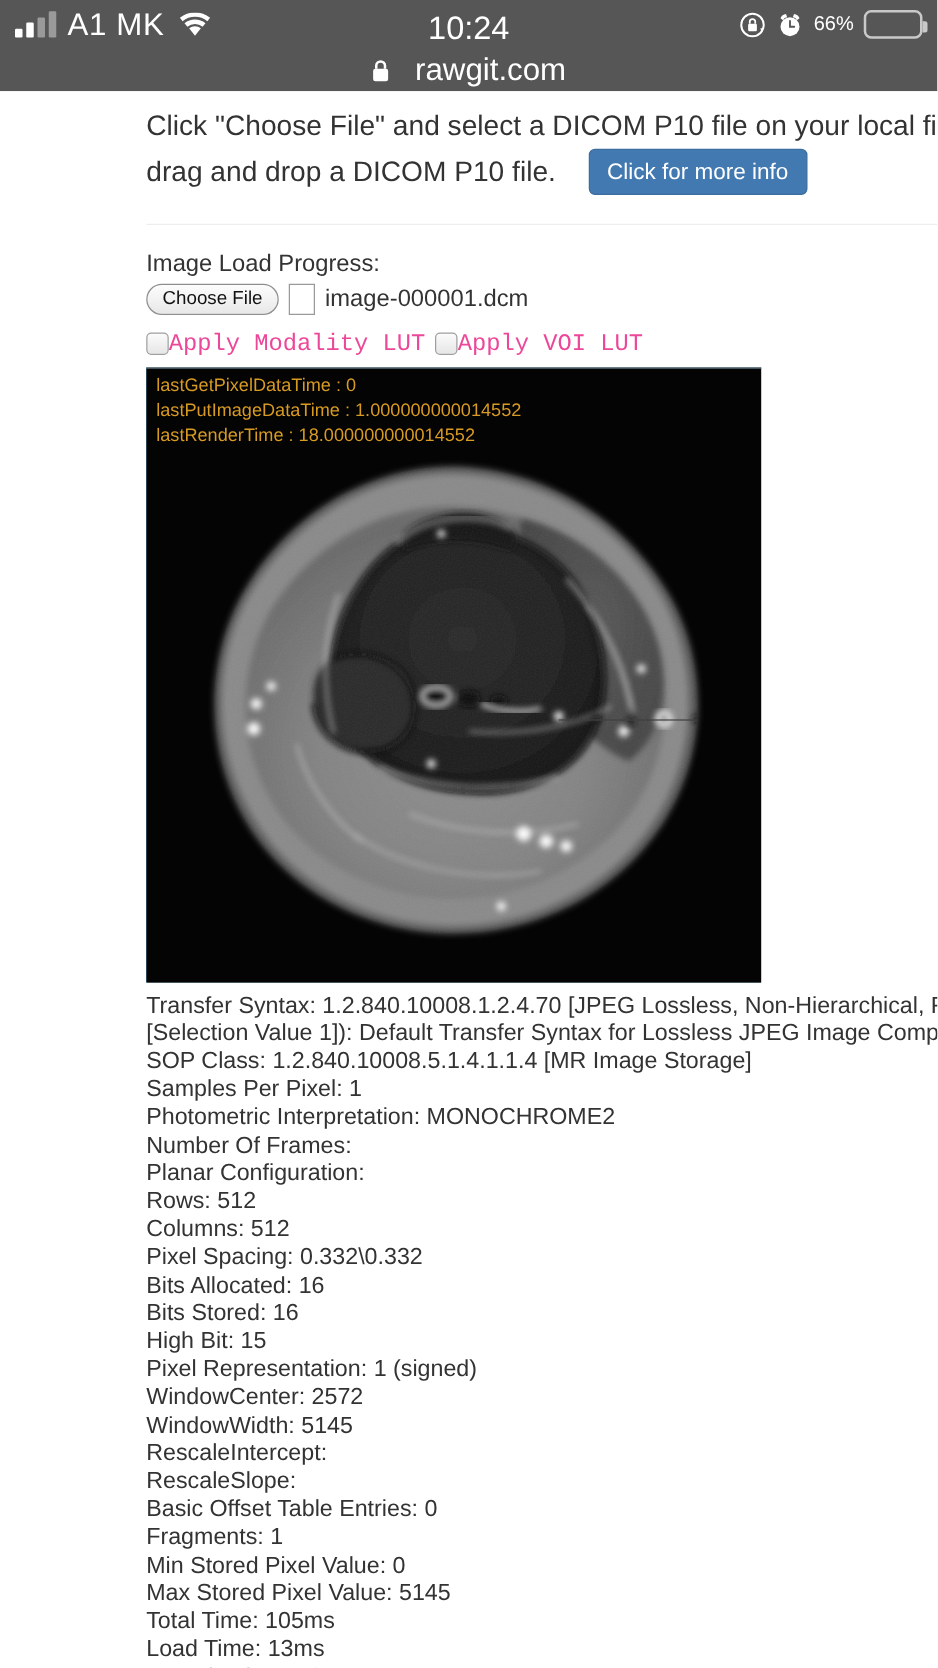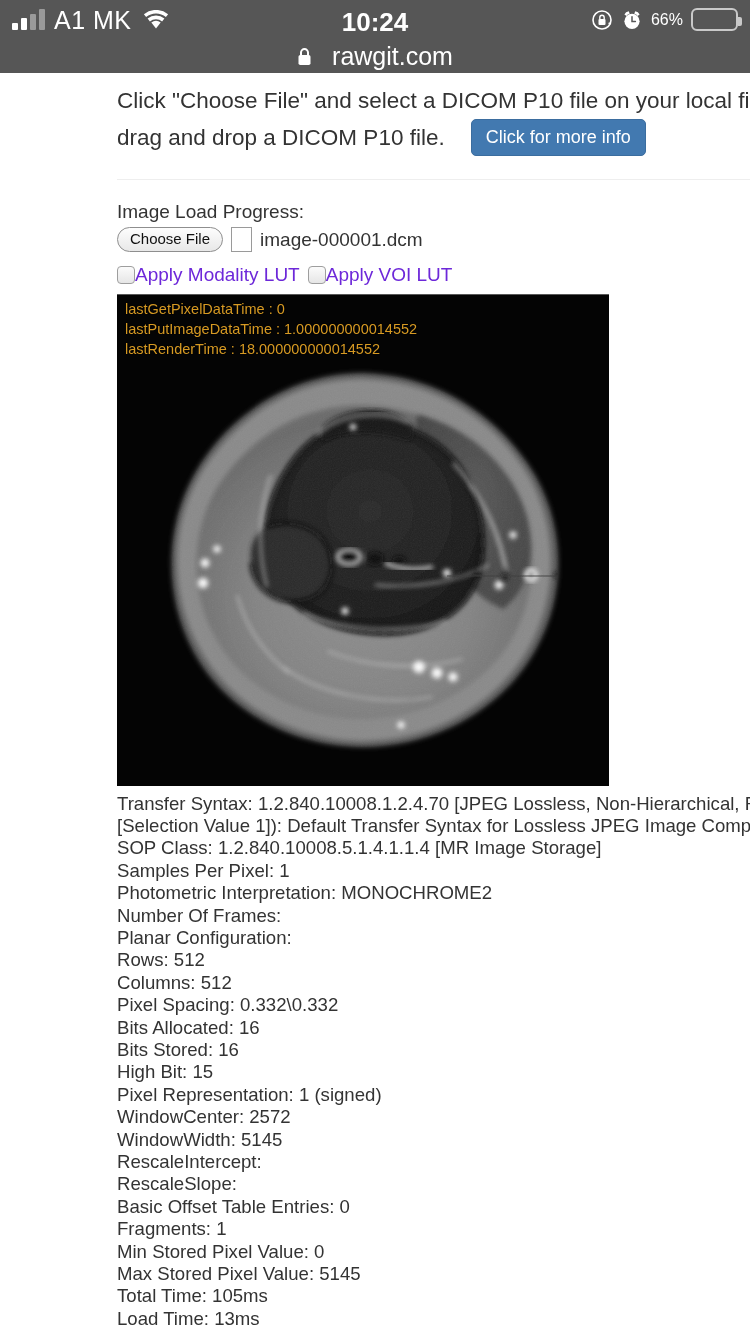--- a/index.html
+++ b/index.html
@@ -33,21 +33,21 @@
     display: block; width: 6px; border-radius: 1px; background: #ffffff;
   }
   .signal-bars i.b1 { height: 7px; }
   .signal-bars i.b2 { height: 12px; }
   .signal-bars i.b3 { height: 16px; background: #9a9a9a; }
   .signal-bars i.b4 { height: 21px; background: #9a9a9a; }
   .carrier { font-size: 25px; letter-spacing: 0.5px; line-height: 26px; }
   .wifi-icon { width: 26px; height: 20px; position: relative; margin-left: 2px; }
   .sb-center {
     position: absolute; left: 0; right: 0; top: 7px;
-    text-align: center; font-size: 26px; font-weight: bold; letter-spacing: 0px;
+    text-align: center; font-size: 26px; font-weight: normal; letter-spacing: 0px;
   }
   .sb-right {
     position: absolute; right: 12px; top: 8px;
     display: flex; align-items: center; gap: 8px;
   }
   .rot-lock { width: 22px; height: 22px; }
   .alarm { width: 22px; height: 22px; }
   .batt-pct { font-size: 16px; letter-spacing: 0px; }
   .battery {
     width: 47px; height: 23px; border: 2px solid #c9c9c9; border-radius: 6px;
@@ -129,21 +129,21 @@
   .lut-row {
     display: flex; align-items: center; margin-top: 12px; gap: 0px;
   }
   .lut-check {
     width: 18px; height: 18px;
     border: 1px solid #9e9e9e; border-radius: 4px;
     background: linear-gradient(#fbfbfb, #e6e6e6);
     flex: none;
     cursor: pointer;
   }
-  .lut-label { font-size: 19px; color: #6d28d9; margin-right: 8px; }
+  .lut-label { font-size: 19px; color: #ec4899; margin-right: 8px; font-family: Liberation Mono, monospace; }
 
   
   .viewer {
     position: relative;
     width: 492px; height: 492px;
     background: #0c4a6e;
     margin-top: 8px;
     border-top: 1px solid #585858;
     overflow: hidden;
   }

